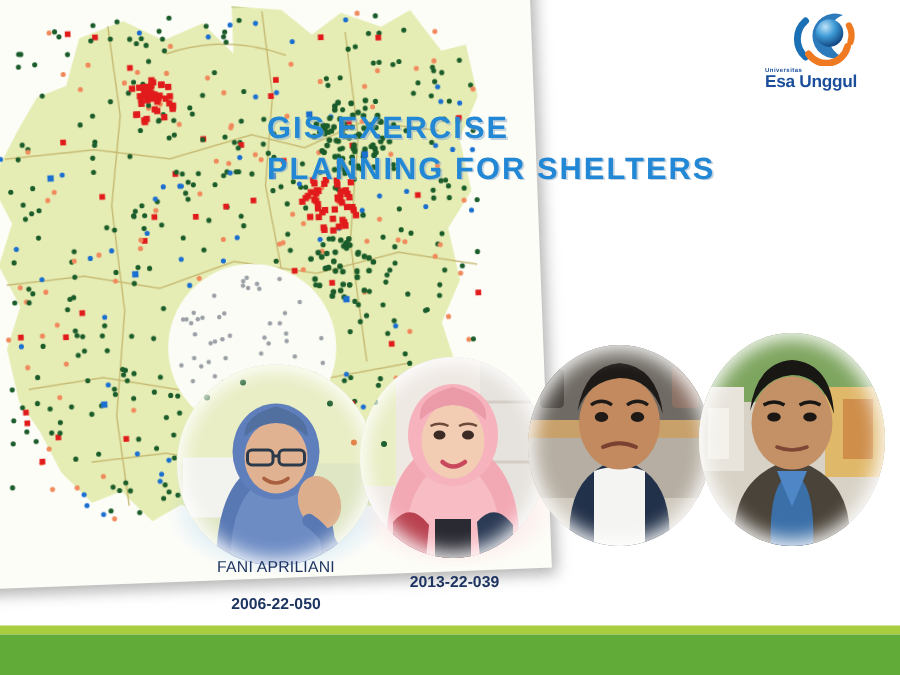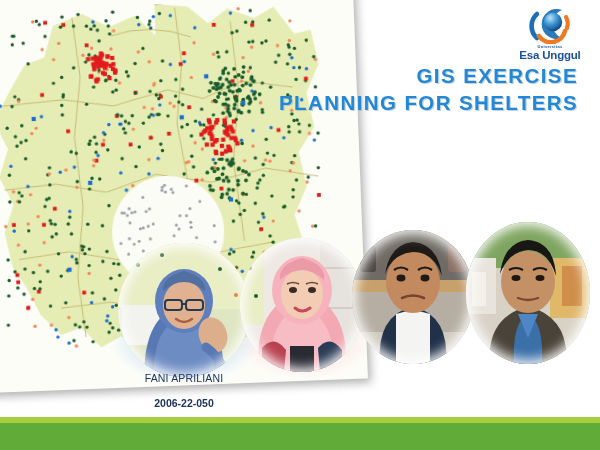--- a/index.html
+++ b/index.html
@@ -54,21 +54,21 @@
     border-radius: 50%;
     background: #fcfcf6;
   }
   .dots { position: absolute; left: 0; top: 0; width: 390px; height: 420px; }
 
   
   .logo {
     position: absolute;
     right: 10px; top: 4px;
     width: 80px; height: 56px;
-    text-align: center;
+    text-align: left;
   }
   .logo-mark {
     position: relative;
     width: 44px; height: 40px;
     margin: 0 auto;
   }
   .logo-text-small {
     font-size: 4px;
     color: #1b4f9c;
     letter-spacing: .3px;
@@ -79,23 +79,23 @@
     font-size: 11.5px;
     font-weight: bold;
     color: #1b4f9c;
     letter-spacing: -0.2px;
     line-height: 12px;
   }
 
   
   .titles {
     position: absolute;
-    right: 22px; top: 62px;
+    right: 22px; top: 72px;
     width: 400px;
-    text-align: right;
+    text-align: left;
   }
   .title-line {
     font-size: 20.5px;
     font-weight: bold;
     letter-spacing: 1.4px;
     color: #2287d4;
     line-height: 27px;
     text-shadow: 1.2px 1.2px 0 rgba(150,175,200,0.55);
   }
   .subtitles {
@@ -1098,18 +1098,19 @@
       <path d="M67 48 Q74 44 81 48" stroke="#191714" stroke-width="2.2" fill="none"></path>
       <path d="M52 76 Q62 80 72 76" stroke="#7e4634" stroke-width="2.4" fill="none" stroke-linecap="round"></path>
     </svg>
   </div>
 
   <div class="cap c1">
     <div class="nm">FANI APRILIANI</div>
     <div class="id">2006-22-050</div>
   </div>
   <div class="cap c2">
+    <div class="id">2013-22-039</div>
   </div>
 
   <div class="bar-light"></div>
   <div class="bar-dark"></div>
 
 </div>
 
 </body></html>

